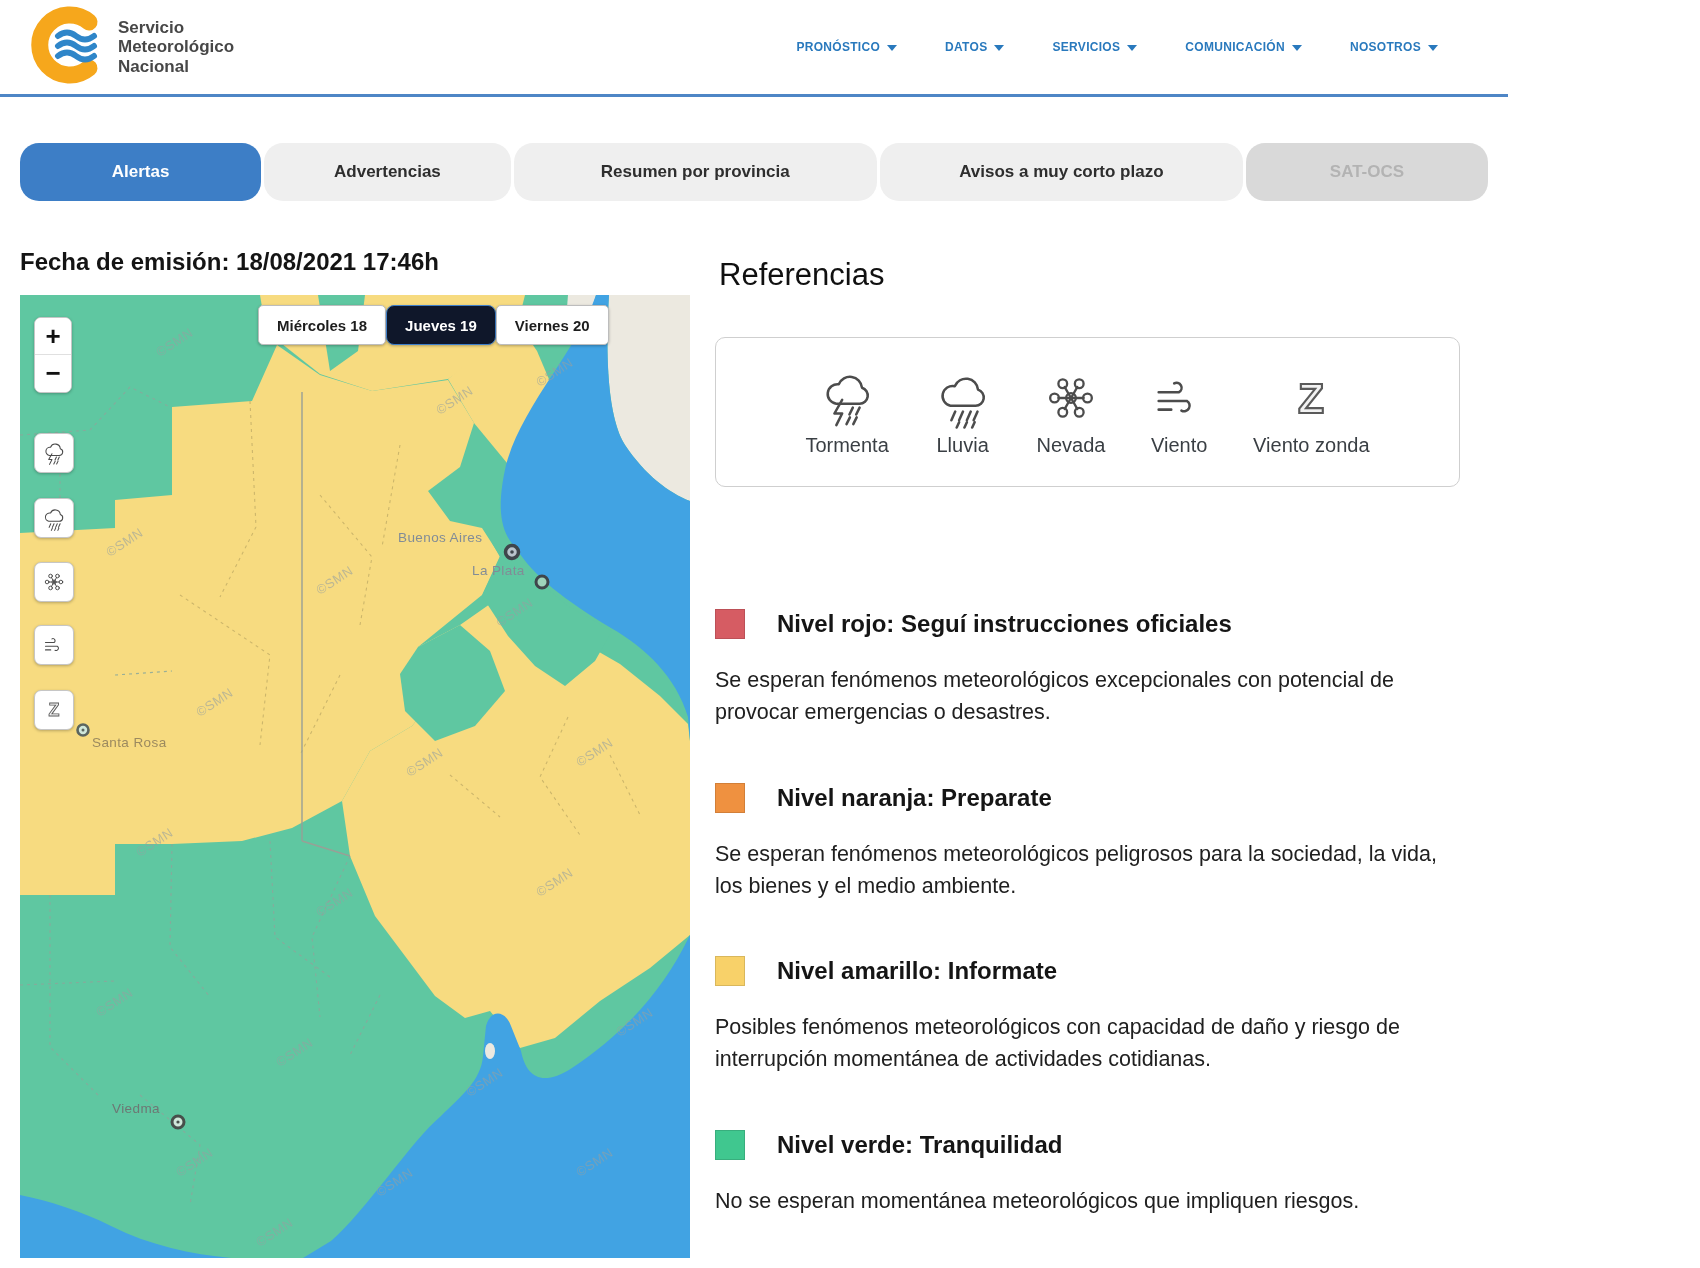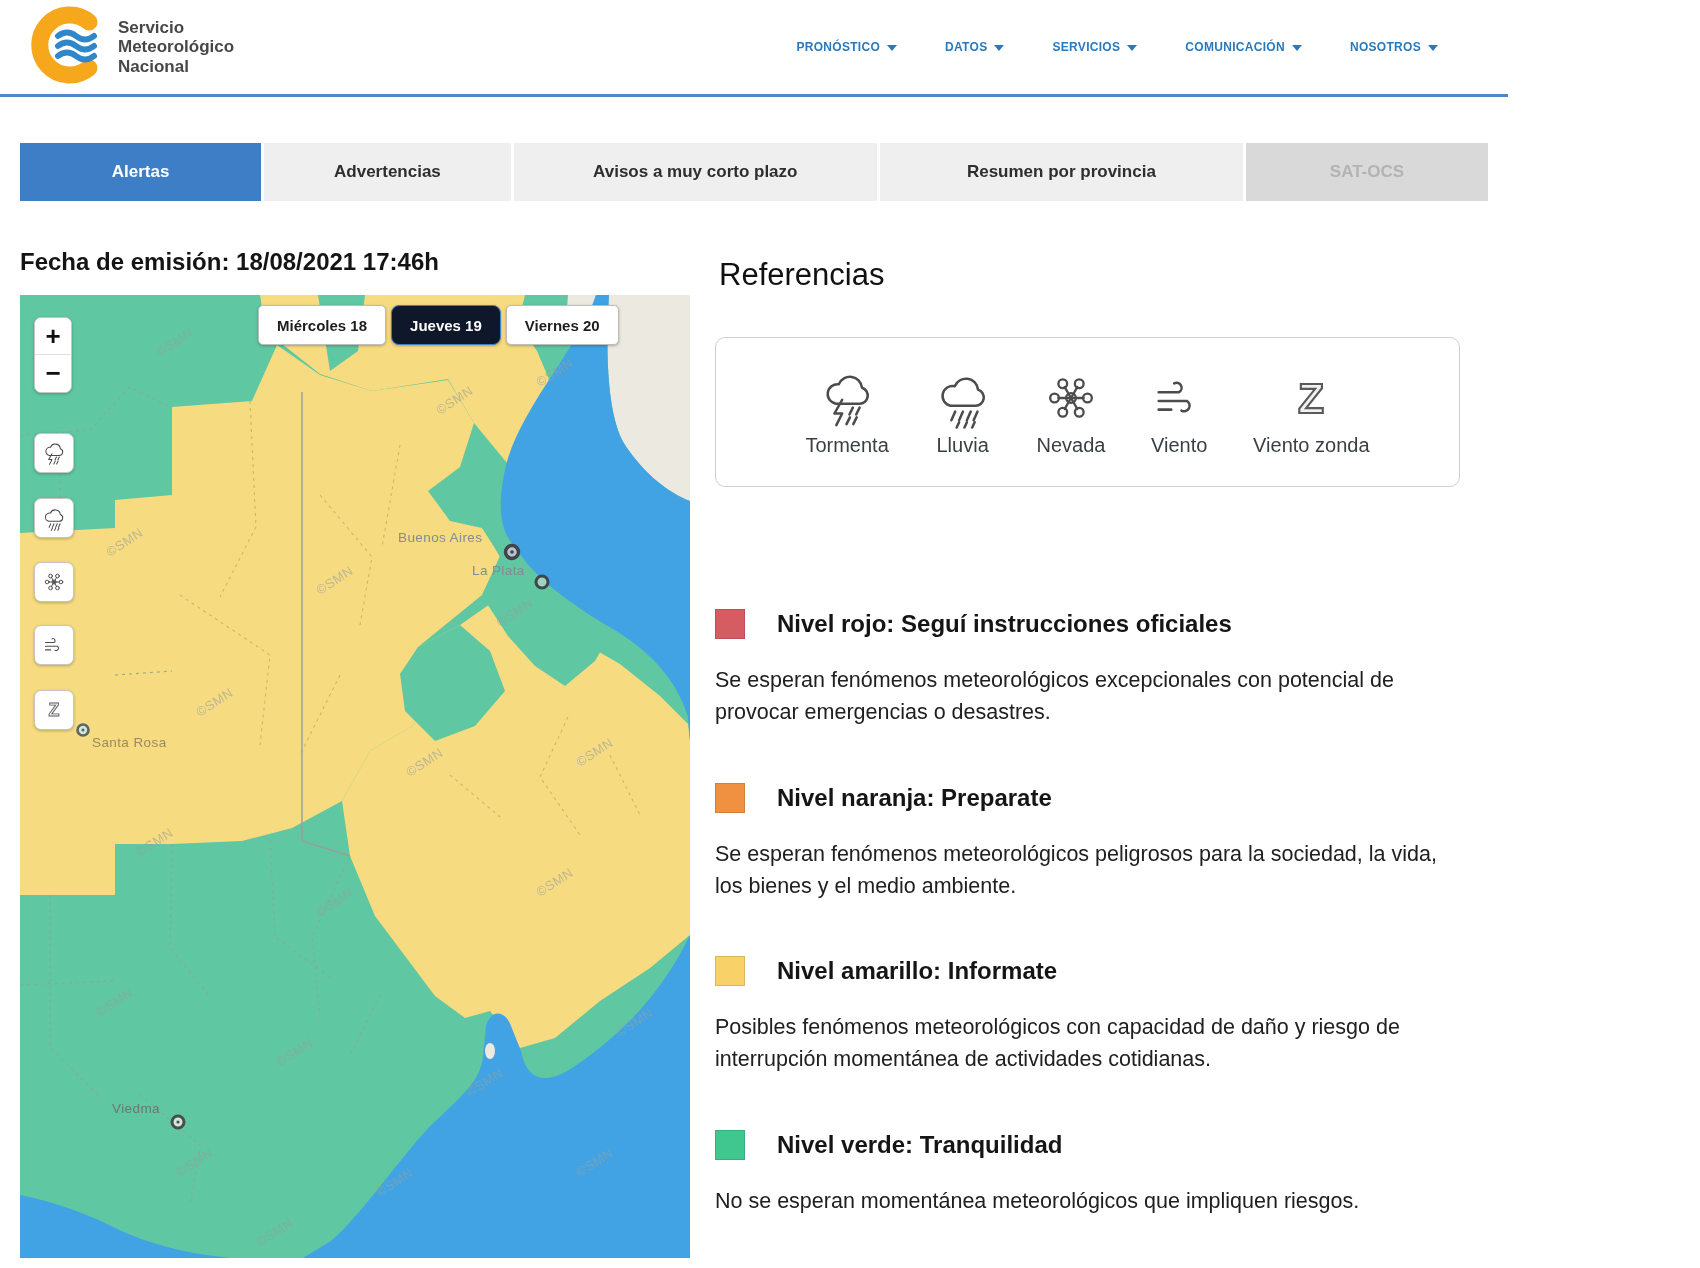--- a/index.html
+++ b/index.html
@@ -14,35 +14,35 @@
   .brand-text { font-size: 17px; font-weight: 700; color: #474747; line-height: 1.15; }
   .nav { display: flex; align-items: center; gap: 48px; }
   .nav-item { display: flex; align-items: center; gap: 7px; font-size: 12px; font-weight: 700;
     color: #2979bd; letter-spacing: .3px; cursor: pointer; }
   .caret { width: 0; height: 0; border-left: 5px solid transparent; border-right: 5px solid transparent;
     border-top: 6px solid #2979bd; margin-top: 2px; }
 
   
   .tabs { display: flex; gap: 3px; margin: 46px 20px 0 20px; }
   .tab { height: 58px; display: flex; align-items: center; justify-content: center;
-    font-size: 17px; font-weight: 700; color: #2e2e2e; background: #efefef; cursor: pointer; }
+    font-size: 17px; font-weight: 700; color: #2e2e2e; background: #efefef; cursor: pointer; border-radius: 19px; }
   .tab.w1 { width: 267px; } .tab.w2 { width: 273px; } .tab.w3 { width: 402px; }
   .tab.w4 { width: 402px; } .tab.w5 { width: 268px; }
   .tab.active { background: #3d7ec6; color: #ffffff; }
   .tab.disabled { background: #d9d9d9; color: #b3b3b3; cursor: default; }
 
   
   .content { display: flex; gap: 25px; margin: 44px 20px 0 20px; }
   .left-col { width: 670px; flex: 0 0 670px; }
   .emission { font-size: 24px; font-weight: 700; color: #141414; margin: 3px 0 19px 0; }
 
   .map-wrap { position: relative; width: 670px; height: 963px; overflow: hidden; background: #5fc7a1; }
   .map-wrap svg.mapsvg { display: block; }
 
-  .day-btns { position: absolute; top: 10px; left: 238px; display: flex; gap: 5px; }
+  .day-btns { position: absolute; top: 10px; left: 238px; display: flex; }
   .day-btn { height: 40px; padding: 0 18px; background: #ffffff; border: 1px solid #bdbdbd;
     border-radius: 5px; font-size: 15px; font-weight: 700; color: #1d1d1d;
     display: flex; align-items: center; justify-content: center;
     box-shadow: 0 1px 3px rgba(0,0,0,.28); cursor: pointer; }
   .day-btn.active { background: #0f172a; border-color: #3f7fca; color: #ffffff; border-radius: 8px; }
 
   .zoom-box { position: absolute; left: 14px; top: 22px; width: 38px; background: #ffffff;
     border: 1px solid #c6c6c6; border-radius: 7px; box-shadow: 0 1px 3px rgba(0,0,0,.25); overflow: hidden; }
   .zoom-btn { width: 100%; height: 37px; display: flex; align-items: center; justify-content: center;
     font-size: 26px; font-weight: 700; color: #111; cursor: pointer; background: #fff; border: none; }
@@ -173,22 +173,22 @@
       <div class="nav-item">
         <span>NOSOTROS</span>
         <span class="caret"></span>
       </div>
     </div>
   </div>
 
   <div class="tabs">
     <div class="tab w1 active">Alertas</div>
     <div class="tab w2">Advertencias</div>
+    <div class="tab w4">Resumen por provincia</div>
     <div class="tab w3">Avisos a muy corto plazo</div>
-    <div class="tab w4">Resumen por provincia</div>
     <div class="tab w5 disabled">SAT-OCS</div>
   </div>
 
   <div class="content">
 
     <div class="left-col">
       <div class="emission">Fecha de emisión: 18/08/2021 17:46h</div>
 
       <div class="map-wrap">
         <svg class="mapsvg" width="670" height="963" viewBox="0 0 670 963">

